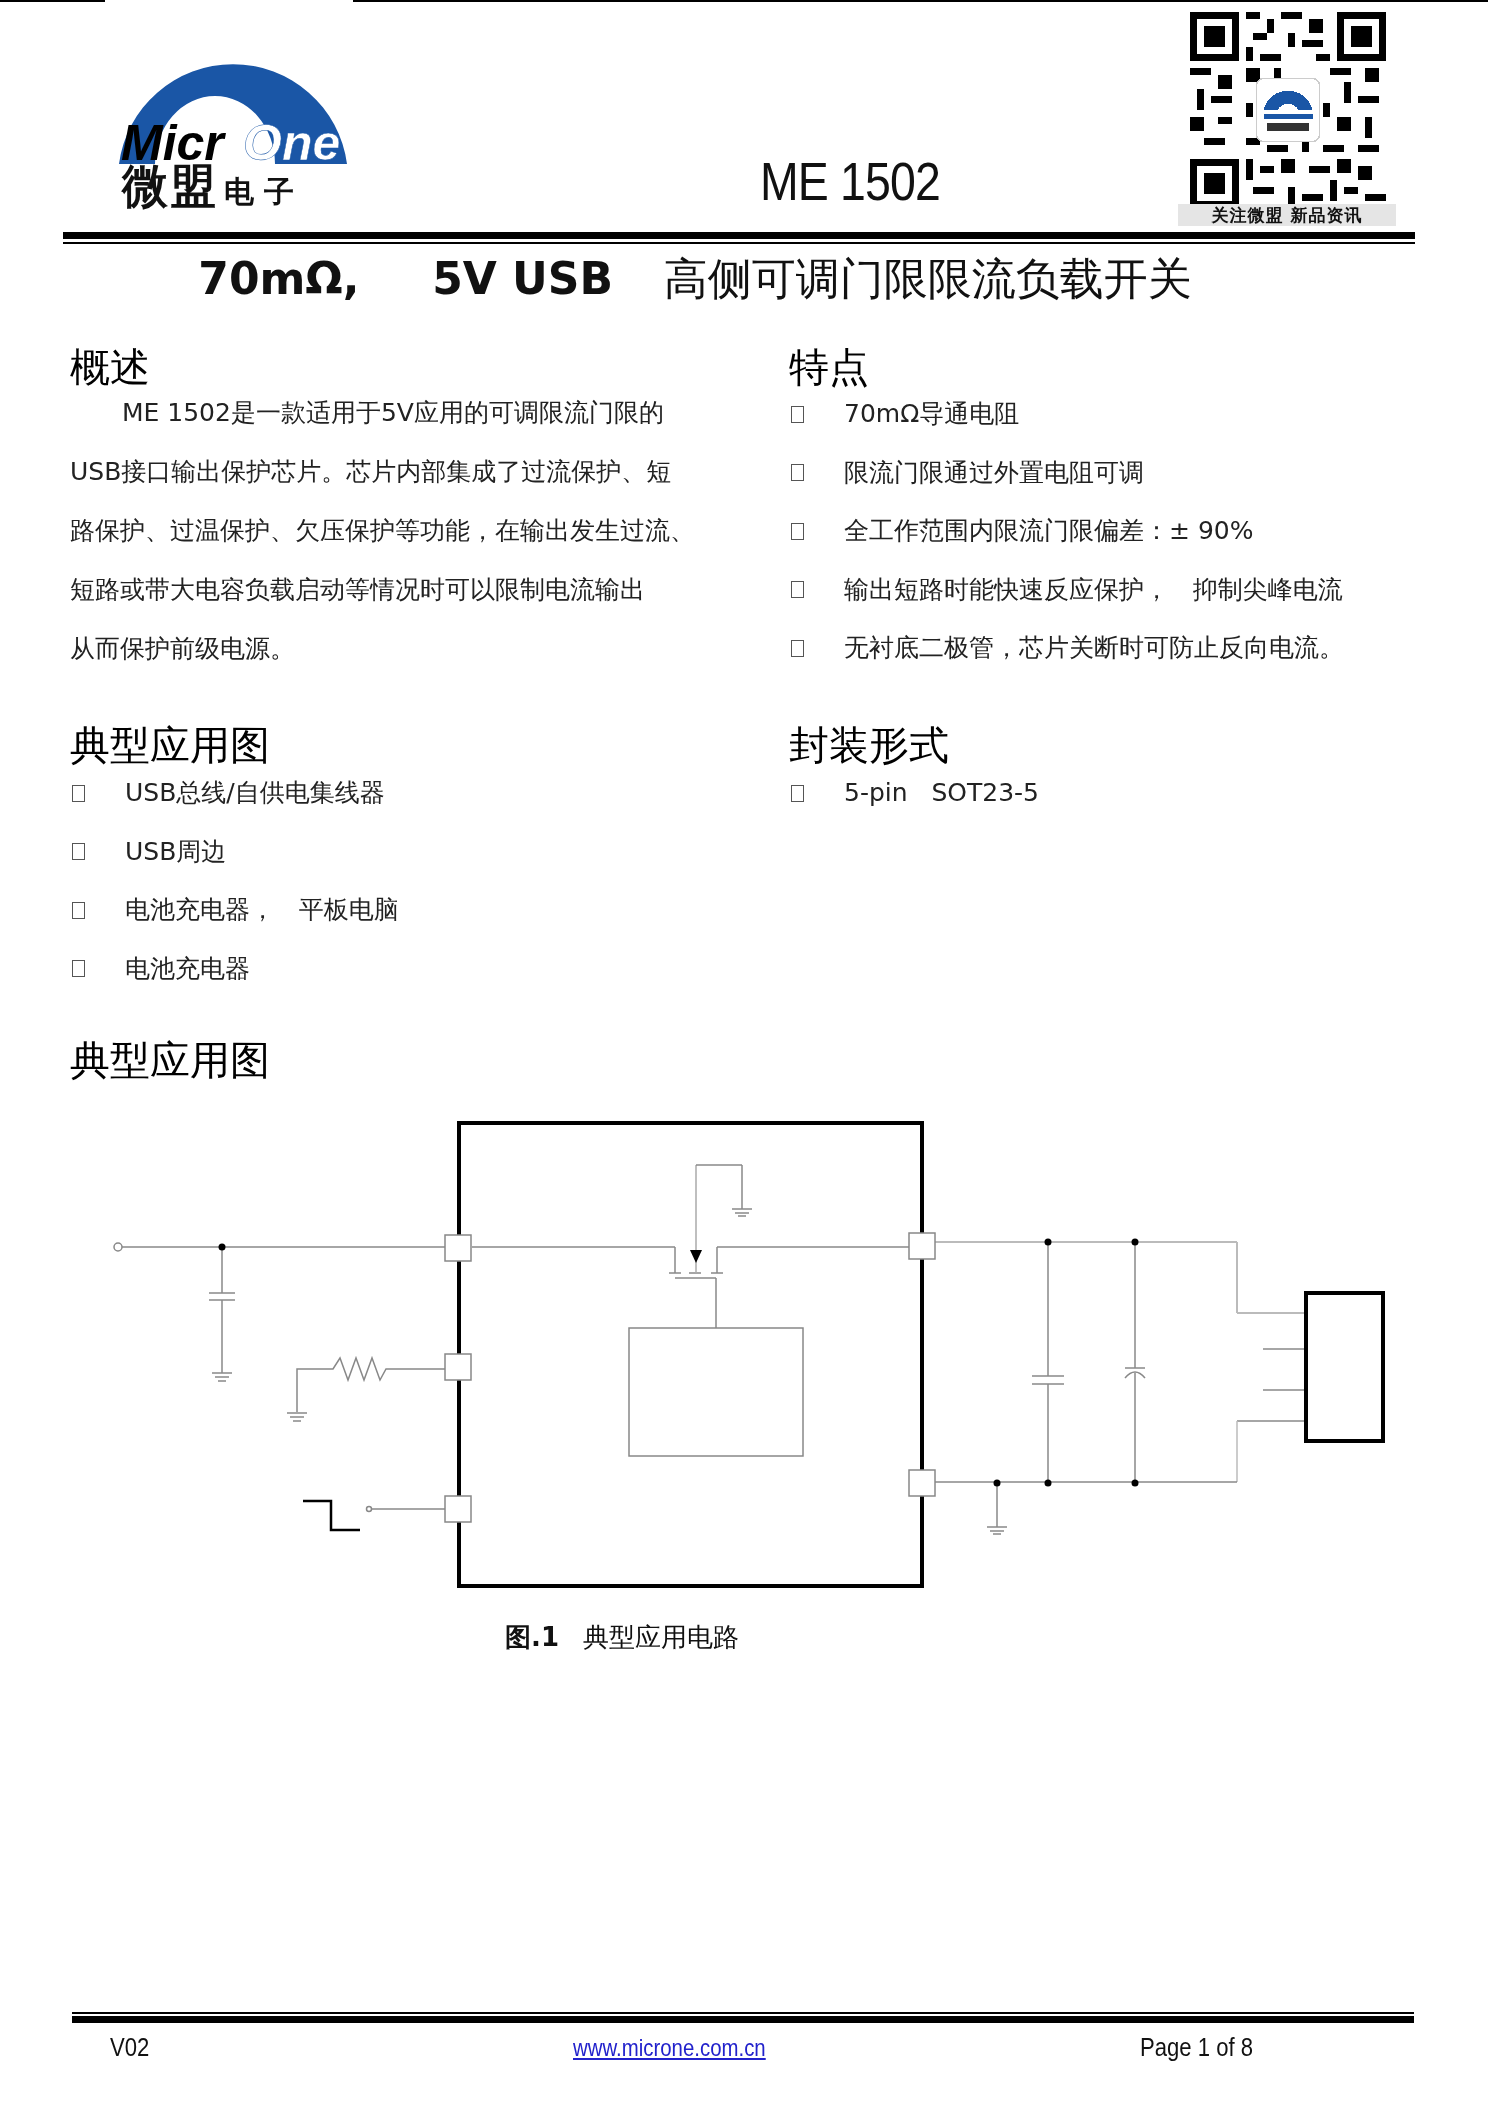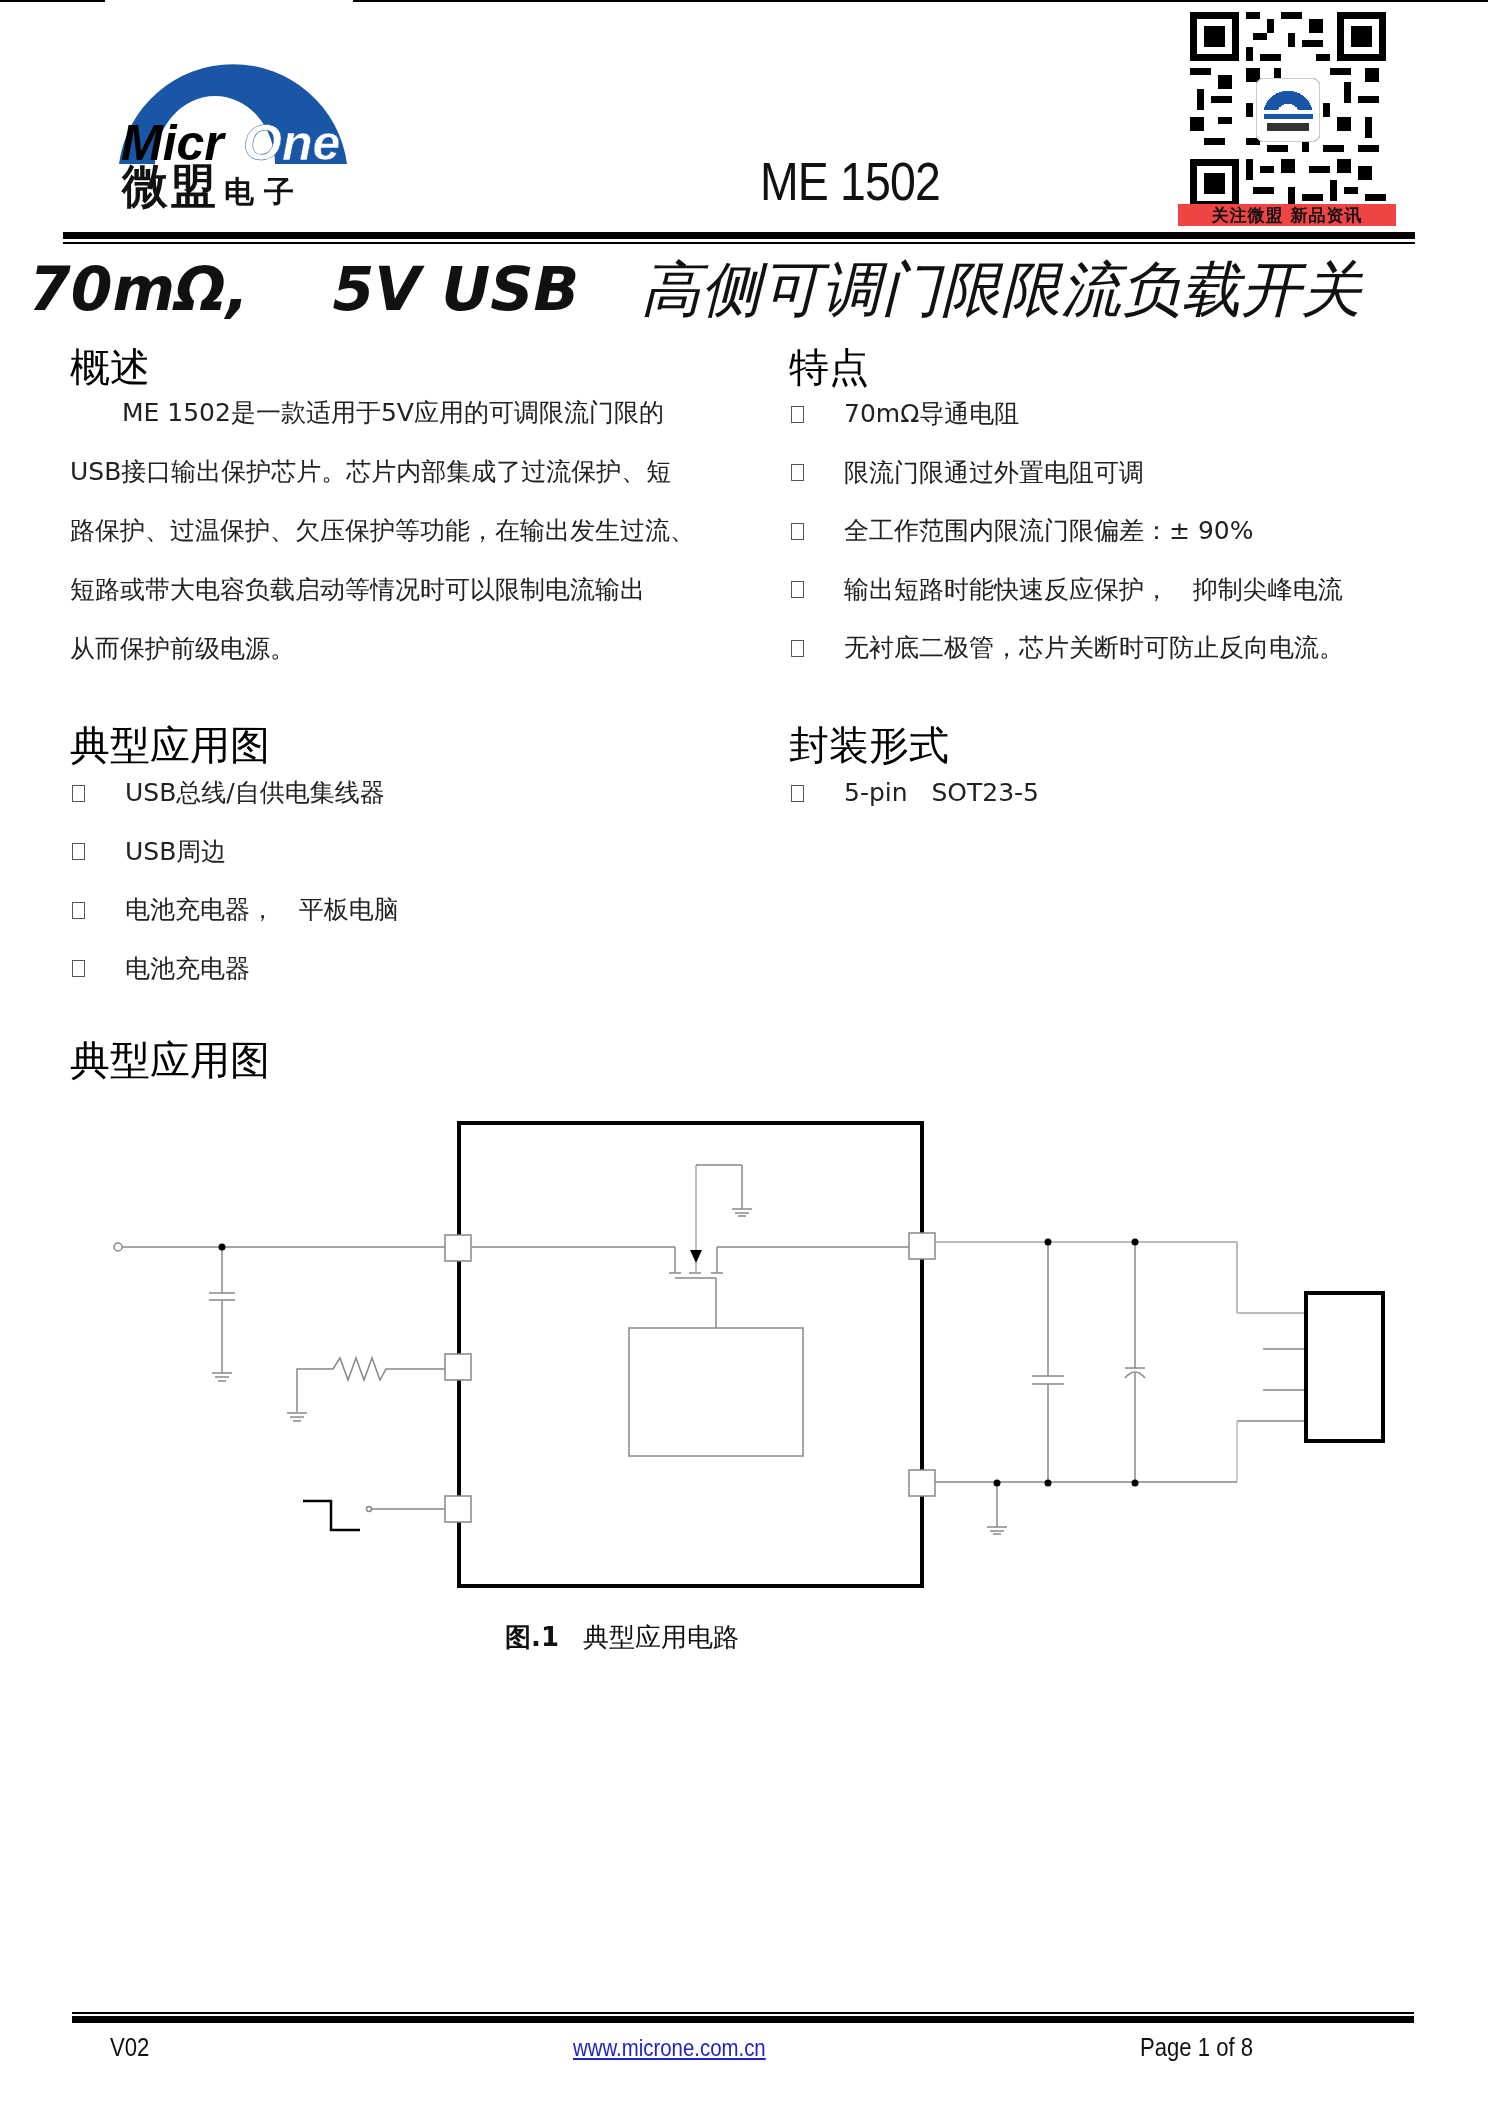--- a/index.html
+++ b/index.html
@@ -7,25 +7,25 @@
     width: 1488px; height: 2104px; position: relative; overflow: hidden;
     font-family: "DejaVu Sans", "Liberation Sans", sans-serif; color: #111;
   }
   .abs { position: absolute; }
   .top-rule-left { left: 0; top: 0; width: 105px; height: 2px; background: #000; }
   .top-rule-right { left: 353px; top: 0; width: 1135px; height: 2px; background: #000; }
   .logo { left: 115px; top: 14px; width: 240px; height: 205px; }
   .logo-cn { left: 122px; top: 156px; font-size: 46px; font-weight: bold; letter-spacing: 2px; color: #111; }
   .logo-cn small { font-size: 30px; letter-spacing: 10px; margin-left: 6px; }
   .qr { left: 1190px; top: 12px; width: 196px; height: 196px; }
-  .qr-caption { left: 1178px; top: 204px; width: 218px; height: 22px; background: #ef4444; font-size: 17px; font-weight: bold; text-align: center; line-height: 22px; color: #111; letter-spacing: 1px; }
+  .qr-caption { left: 1178px; top: 204px; width: 218px; height: 22px; background: #e5e5e5; font-size: 17px; font-weight: bold; text-align: center; line-height: 22px; color: #111; letter-spacing: 1px; }
   .part-no { left: 760px; top: 150px; font-size: 54px; font-family: "Liberation Sans", sans-serif; transform: scaleX(0.86); transform-origin: left top; letter-spacing: -1px; }
   .head-rule-thick { left: 63px; top: 232px; width: 1352px; height: 7px; background: #000; }
   .head-rule-thin { left: 63px; top: 242px; width: 1352px; height: 2px; background: #000; }
-  .title { left: 0; width: 1390px; top: 250px; text-align: center; font-size: 60px; font-weight: bold; font-style: italic; }
+  .title { left: 0; width: 1390px; top: 250px; text-align: center; font-size: 44px; font-weight: bold; }
   .title span { display: inline-block; }
   .sec-head { font-size: 40px; font-weight: normal; color: #000; }
   .para { font-size: 25px; line-height: 59px; color: #222; }
   .bullet-list { margin: 0; padding: 0; list-style: none; }
   .bullet-list li { font-size: 25px; height: 58.5px; line-height: 58.5px; color: #222; display: flex; align-items: center; }
   .box-glyph { display: inline-block; width: 11px; height: 15px; border: 1.5px solid #555; margin-right: 40px; margin-left: 2px; }
   .caption { left: 0; width: 1244px; top: 1620px; text-align: center; font-size: 26px; color: #111; }
   .caption b { margin-right: 24px; }
   .foot-rule-thin { left: 72px; top: 2012px; width: 1342px; height: 2px; background: #000; }
   .foot-rule-thick { left: 72px; top: 2016px; width: 1342px; height: 7px; background: #000; }

